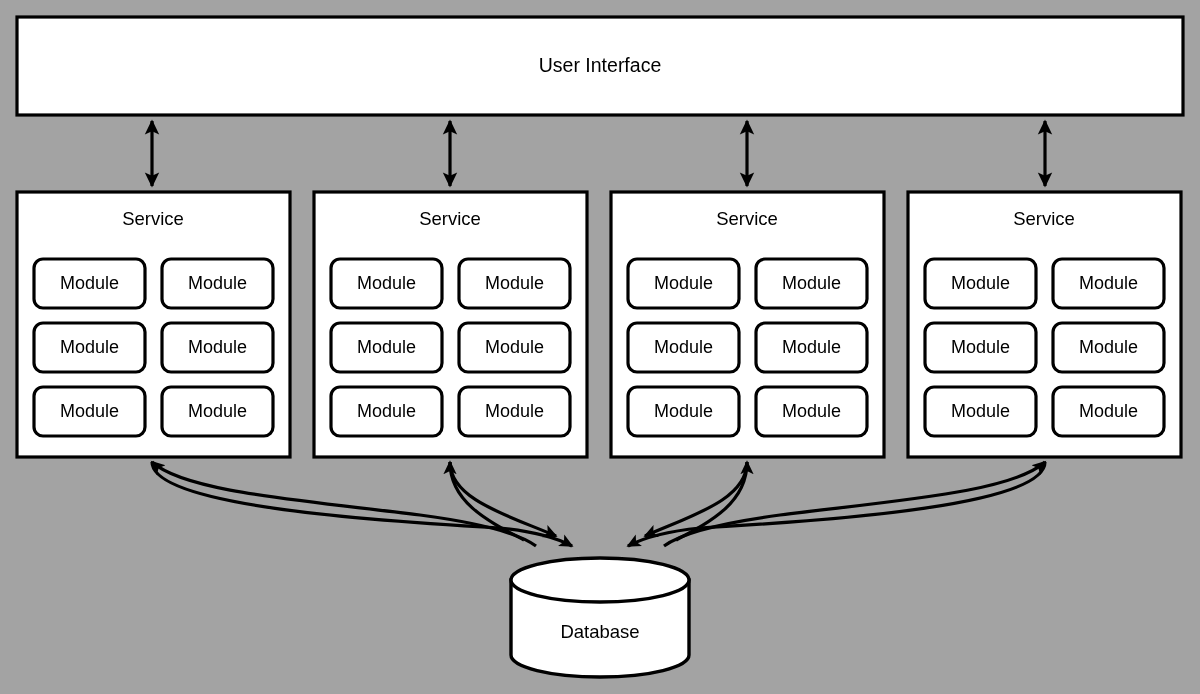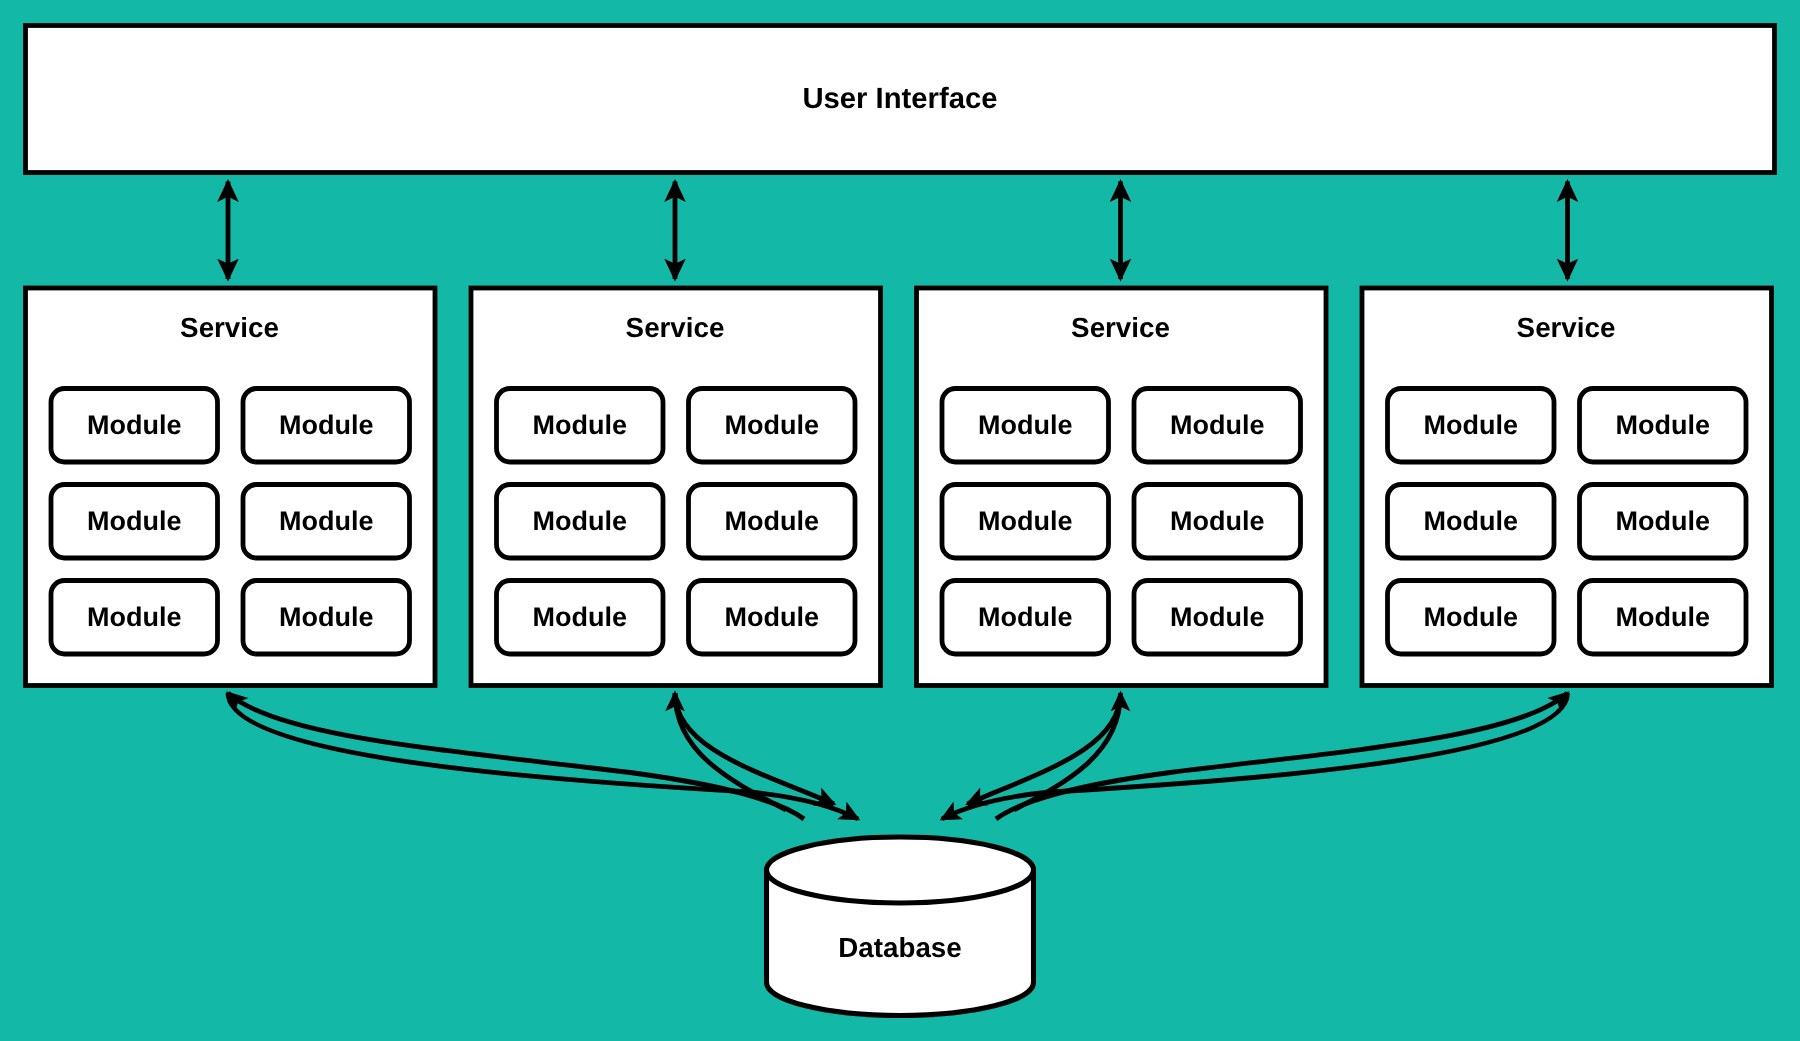--- a/index.html
+++ b/index.html
@@ -10,22 +10,21 @@
   body {
     width: 1200px;
     height: 694px;
     font-family: "Liberation Sans", sans-serif;
     overflow: hidden;
   }
   #diagram-root {
     position: relative;
     width: 1200px;
     height: 694px;
-    background: #14b8a6;
-    font-weight: bold;
+    background: #a3a3a3;
   }
   svg.diagram {
     display: block;
     width: 1200px;
     height: 694px;
   }
   .box-stroke {
     fill: #ffffff;
     stroke: #000000;
     stroke-width: 3.2;

